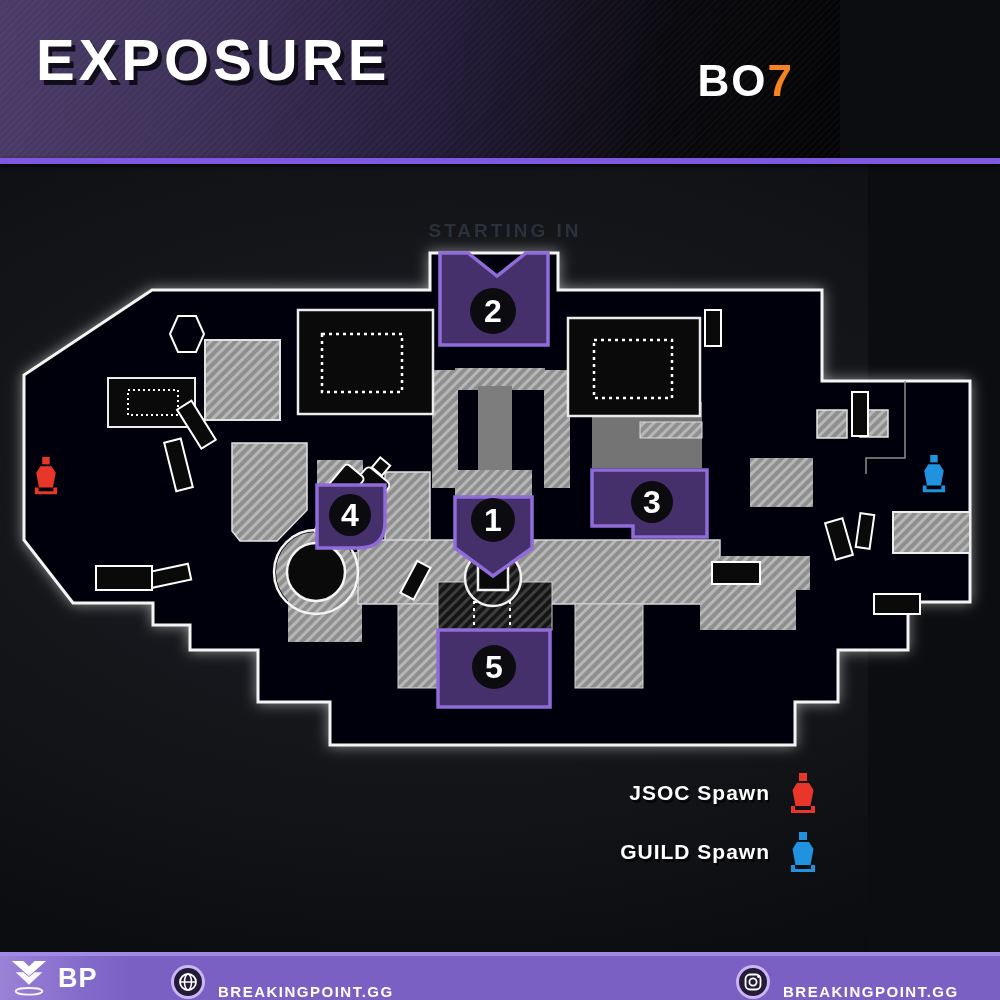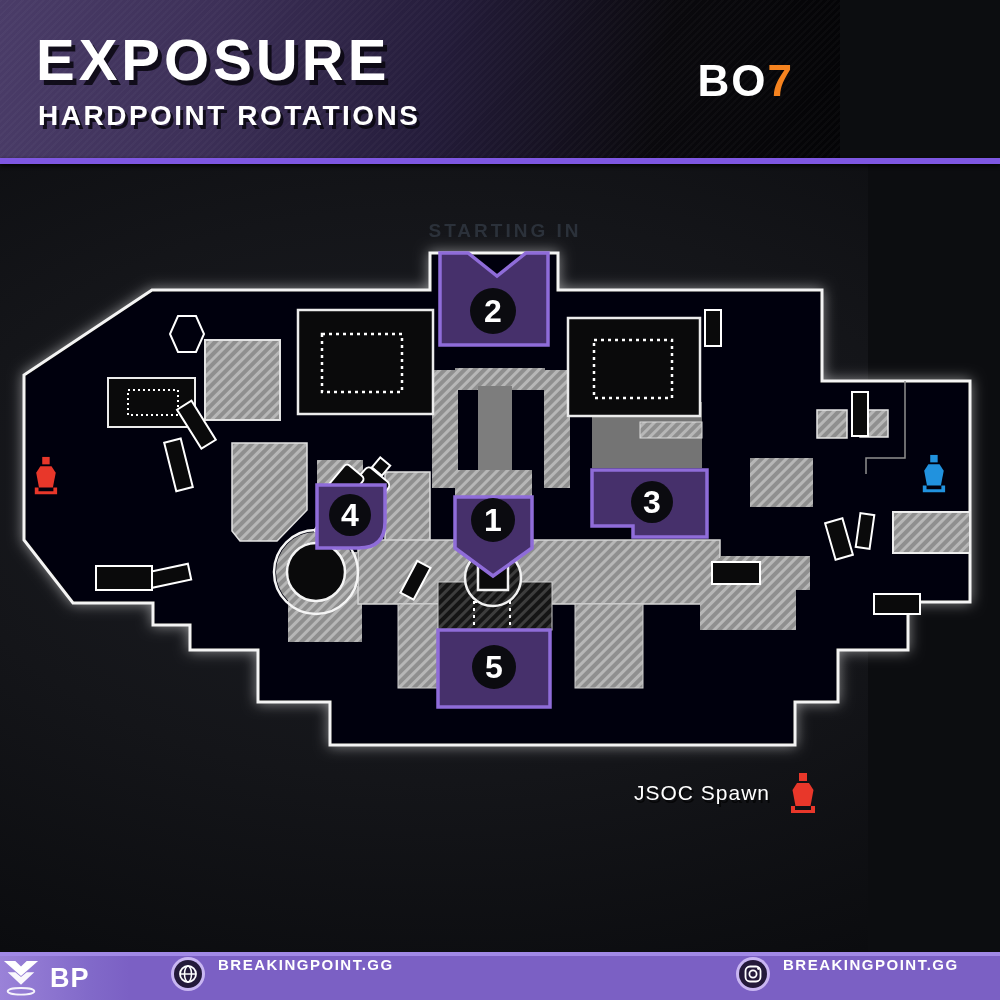--- a/index.html
+++ b/index.html
@@ -25,42 +25,41 @@
   .map-area{position:absolute;left:0;top:164px;width:868px;height:788px;
          background:radial-gradient(900px 520px at 50% 42%,#1c1e24 0%,#141519 55%,#0b0c0f 100%);}
   .map-svg{position:absolute;inset:0;}
   .starting-label{position:absolute;left:0;top:56px;width:1010px;text-align:center;
          font-size:19px;font-weight:700;letter-spacing:3px;color:#2b313a;}
 
   
   .legend{position:absolute;right:50px;top:607px;display:flex;flex-direction:column;
           gap:15px;align-items:flex-end;}
   .legend-row{display:flex;align-items:center;gap:18px;height:44px;}
-  .legend-label{font-size:21px;font-weight:400;color:#fff;letter-spacing:1px;
+  .legend-label{font-size:21px;font-weight:700;color:#fff;letter-spacing:1px;
           text-shadow:2px 3px 0 rgba(0,0,0,.65);}
 
   
   .footer{position:absolute;left:0;top:952px;width:1000px;height:48px;box-sizing:border-box;
           background:#7b60c4;border-top:4px solid #a189e6;}
   .brand-block{position:absolute;left:0;top:0;width:130px;height:44px;
           background:linear-gradient(90deg,#9a82d8 0%,#8169c9 70%,#7b60c4 100%);
-          display:flex;align-items:center;gap:8px;padding-left:0;box-sizing:border-box;}
+          display:flex;align-items:center;gap:8px;padding-left:8px;box-sizing:border-box;}
   .brand-label{font-size:27px;font-weight:700;color:#fff;letter-spacing:1px;}
-  .social{position:absolute;top:0;height:44px;display:flex;align-items:flex-start;gap:12px;}
+  .social{position:absolute;top:0;height:44px;display:flex;align-items:flex-end;gap:12px;}
   .social-label{font-size:15px;font-weight:700;color:#fff;letter-spacing:1.5px;}
   .social.globe{left:170px;} .social.x{left:452px;} .social.ig{left:735px;}
 </style>
 </head>
 <body>
 
 <div class="stage">
 
   <div class="header">
     <div class="title">EXPOSURE</div>
-    <div class="subtitle">HARDPOINT ROTATIONS</div>
     <div class="bo7"><span>BO</span><span class="seven">7</span></div>
   </div>
   <div class="header-accent"></div>
 
   <div class="map-area">
     <div class="starting-label">STARTING IN</div>
 
     <svg class="map-svg" width="1000" height="788" viewBox="0 0 1000 788">
       <defs>
         <pattern id="hatch" width="7" height="7" patternTransform="rotate(45)" patternUnits="userSpaceOnUse">
@@ -188,20 +187,28 @@
 
     <div class="legend">
       <div class="legend-row">
         <span class="legend-label">JSOC Spawn</span>
         <svg width="30" height="42" viewBox="0 0 30 42" fill="#e8372a">
           <path d="M11,1 h8 v8 h-8 z"></path>
             <path d="M9,11 h12 l4.5,7 -3,16 h-15 l-3,-16 z"></path>
             <path d="M3,34 h4 v4 h16 v-4 h4 v7 H3 z"></path>
         </svg>
       </div>
+      <div class="legend-row">
+        <span class="legend-label">GUILD Spawn</span>
+        <svg width="30" height="42" viewBox="0 0 30 42" fill="#2192de">
+          <path d="M11,1 h8 v8 h-8 z"></path>
+            <path d="M9,11 h12 l4.5,7 -3,16 h-15 l-3,-16 z"></path>
+            <path d="M3,34 h4 v4 h16 v-4 h4 v7 H3 z"></path>
+        </svg>
+      </div>
     </div>
   </div>
 
   <div class="footer">
     <div class="brand-block">
       <svg width="42" height="38" viewBox="0 0 44 40" fill="#ffffff">
         <path d="M4,2 h12 l6,6 6,-6 h12 l-18,16 z"></path>
         <path d="M8,14 h8 l6,5 6,-5 h8 l-14,13 z" opacity="0.95"></path>
         <ellipse cx="22" cy="34" rx="14" ry="3.5" fill="none" stroke="#ffffff" stroke-width="2" opacity="0.9"></ellipse>
       </svg>

